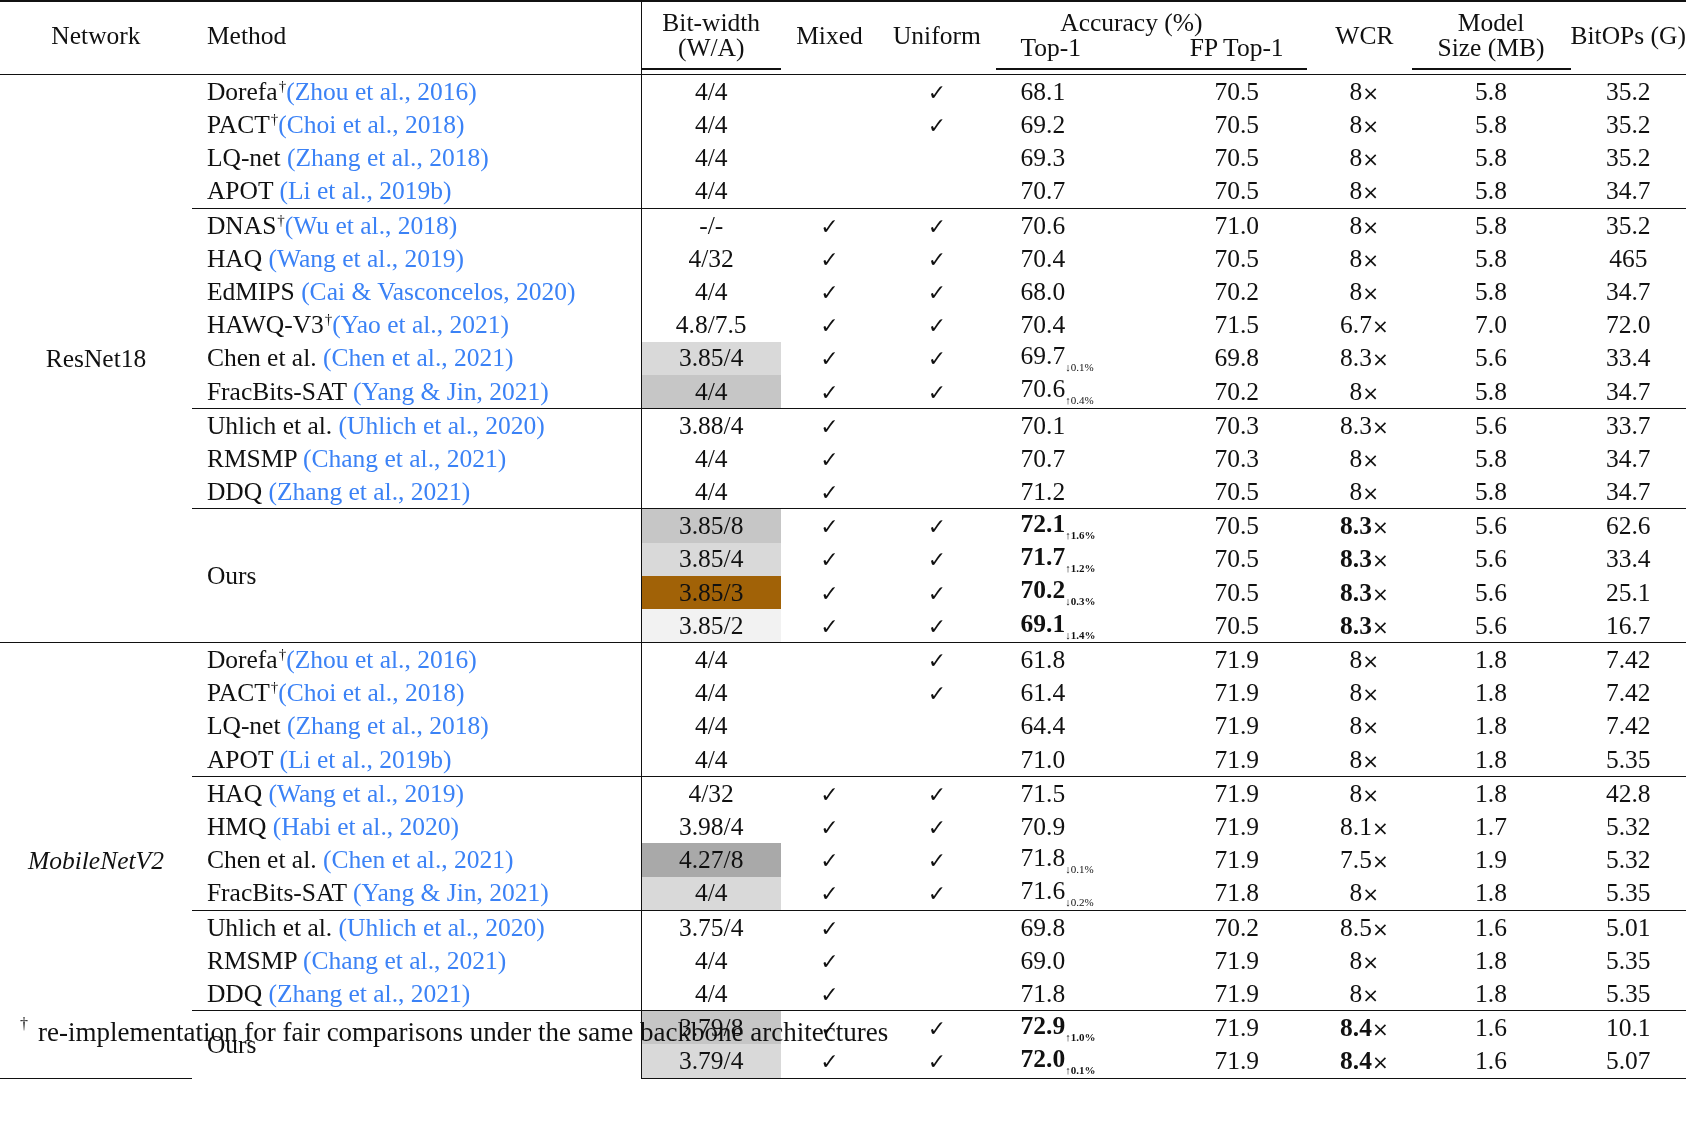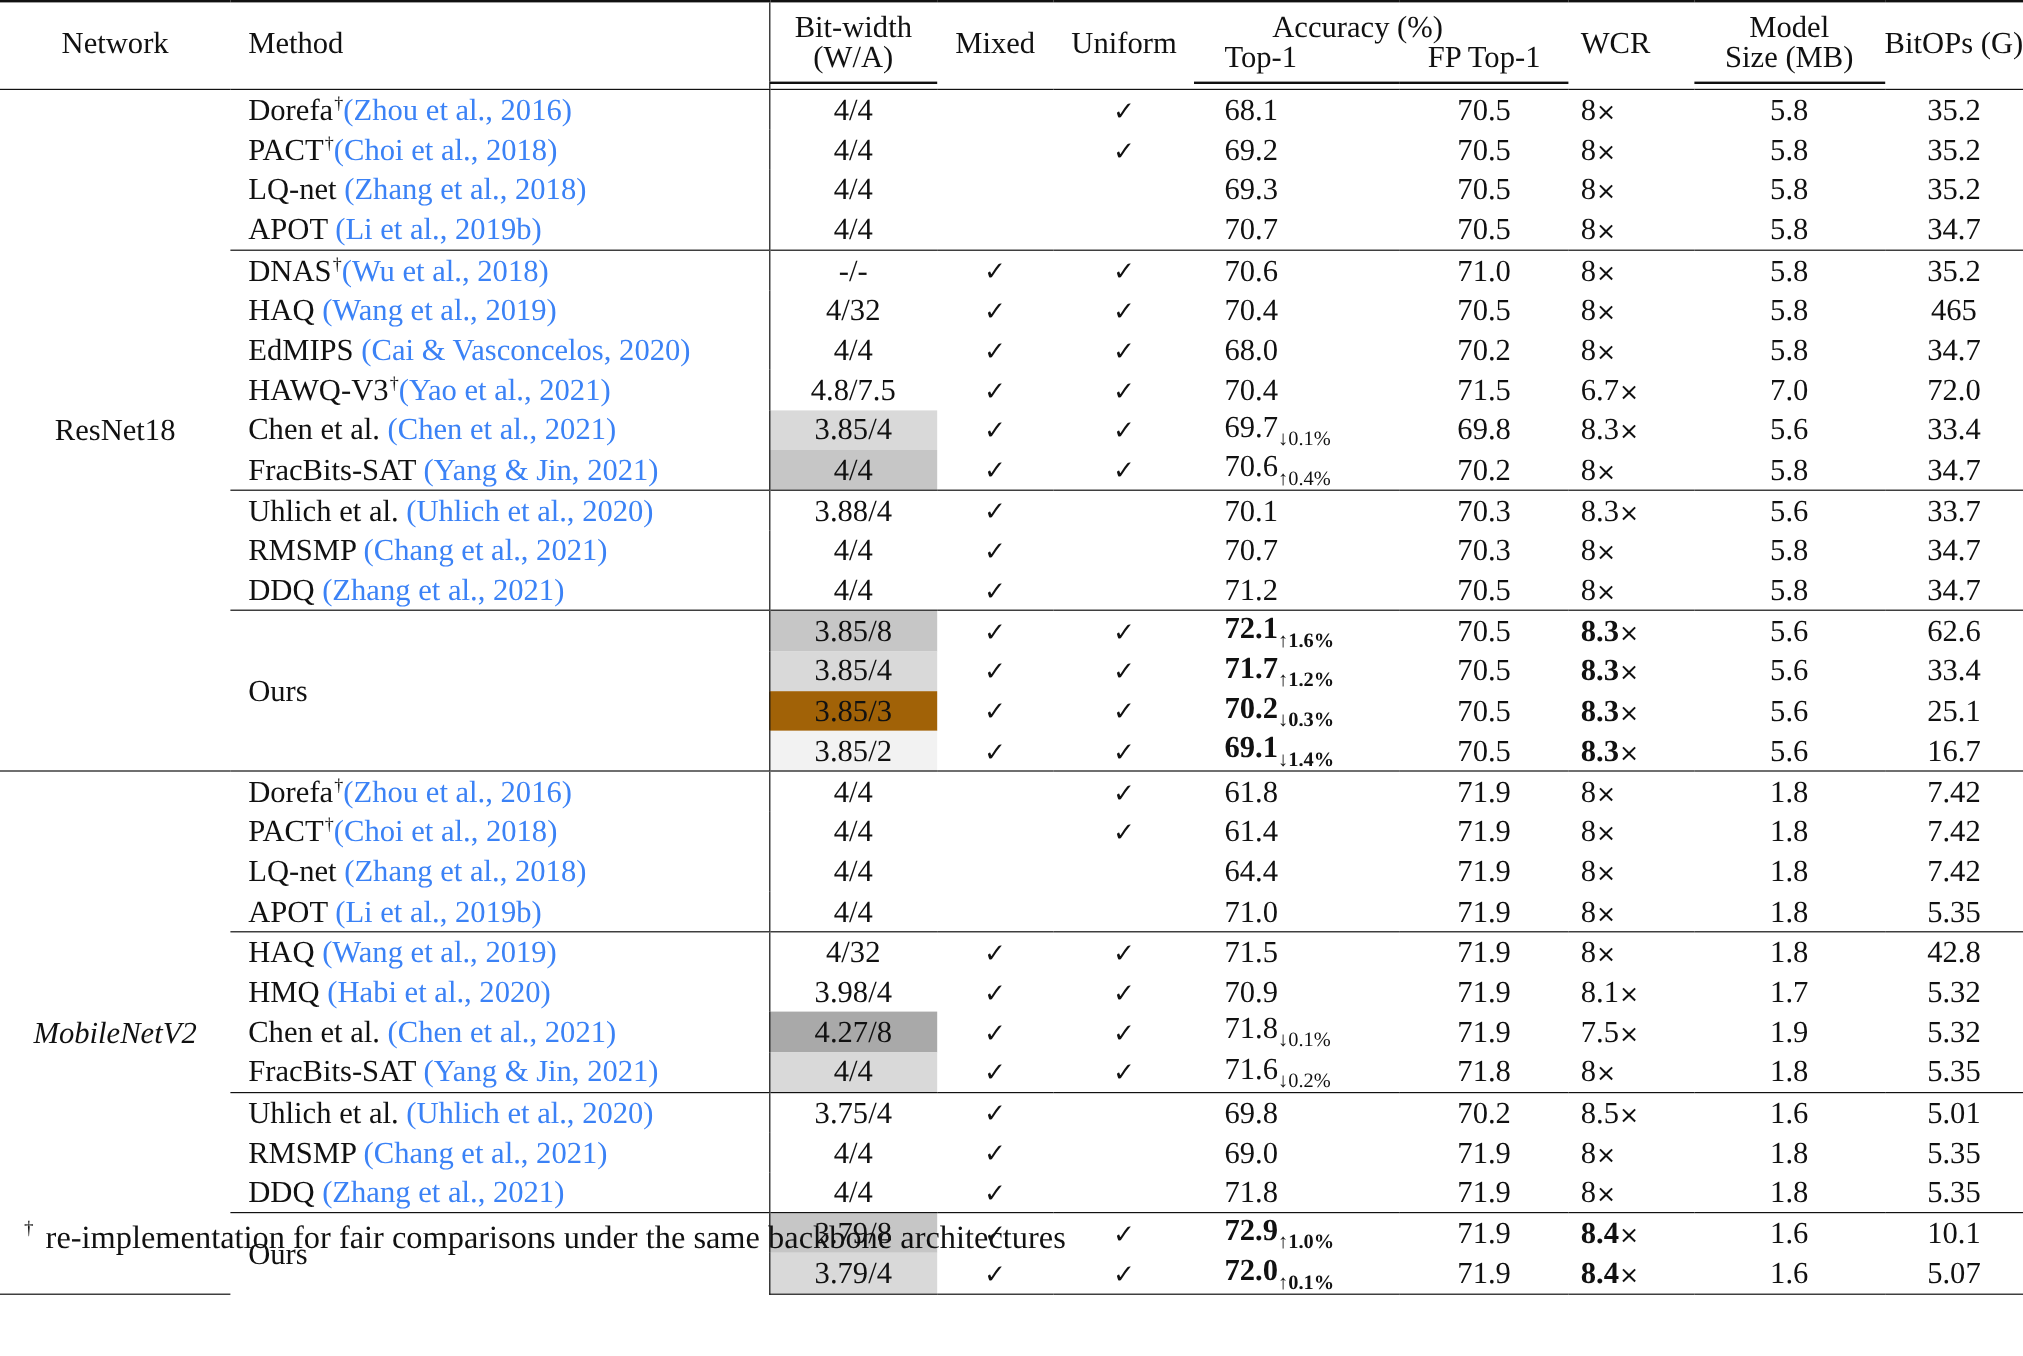--- a/index.html
+++ b/index.html
@@ -17,37 +17,37 @@
     line-height: 1;
   }
   table.res td, table.res th { padding: 0; font-weight: normal; white-space: nowrap; }
   .c-net { width: 193px; text-align: center; }
   .c-meth { width: 435px; text-align: left; padding-left: 15px !important; }
   .c-bit { width: 140px; text-align: center; border-left: 1.6px solid #111; }
   .c-mix { width: 98px; text-align: center; }
   .c-uni { width: 118px; text-align: center; }
   .c-top1 { width: 147px; text-align: left; padding-left: 25px !important; }
   .c-fp { width: 142px; text-align: center; }
-  .c-wcr { width: 95px; text-align: left; padding-left: 10px !important; }
+  .c-wcr { width: 95px; text-align: center; padding-left: 10px !important; }
   .c-size { width: 160px; text-align: center; }
   .c-bitops { text-align: center; }
 
   thead tr.h1 td { height: 33px; vertical-align: bottom; padding-top: 0; }
   thead tr.h2 td { height: 33px; vertical-align: top; }
   .topline td { border-top: 2px solid #111; }
   thead tr.h2 td { border-bottom: 2px solid #111; margin-left: 36px; }
   tr.dbl td { height: 4px; border-bottom: 1.6px solid #111; }
   tbody tr.r td { height: 33.2px; vertical-align: middle; }
   tbody tr.sep td.sepcell { border-top: 1.6px solid #111; }
   tbody tr.netsep td { border-top: 1.6px solid #111; }
   tbody tr.last td { border-bottom: 1.6px solid #111; }
 
   .cite { color: #3b82f6; }
   sup.dag { font-size: 15px; vertical-align: 9px; margin-left: 1px; }
-  .sub { font-size: 17px; vertical-align: -7px; font-weight: normal; }
+  .sub { font-size: 11px; vertical-align: -7px; font-weight: normal; }
   .sub.bold { font-weight: bold; }
   .b { font-weight: bold; }
   .shade1 { background: #c6c6c6; }
   .shade2 { background: #d9d9d9; }
   .shade3 { background: #a16207; }
   .shade4 { background: #f2f2f2; }
   .shade5 { background: #a9a9a9; }
   .check { font-family: "DejaVu Sans", sans-serif; font-size: 22px; }
   .times { font-family: "DejaVu Sans", sans-serif; font-size: 20px; }
   .net-label { vertical-align: middle !important; }

